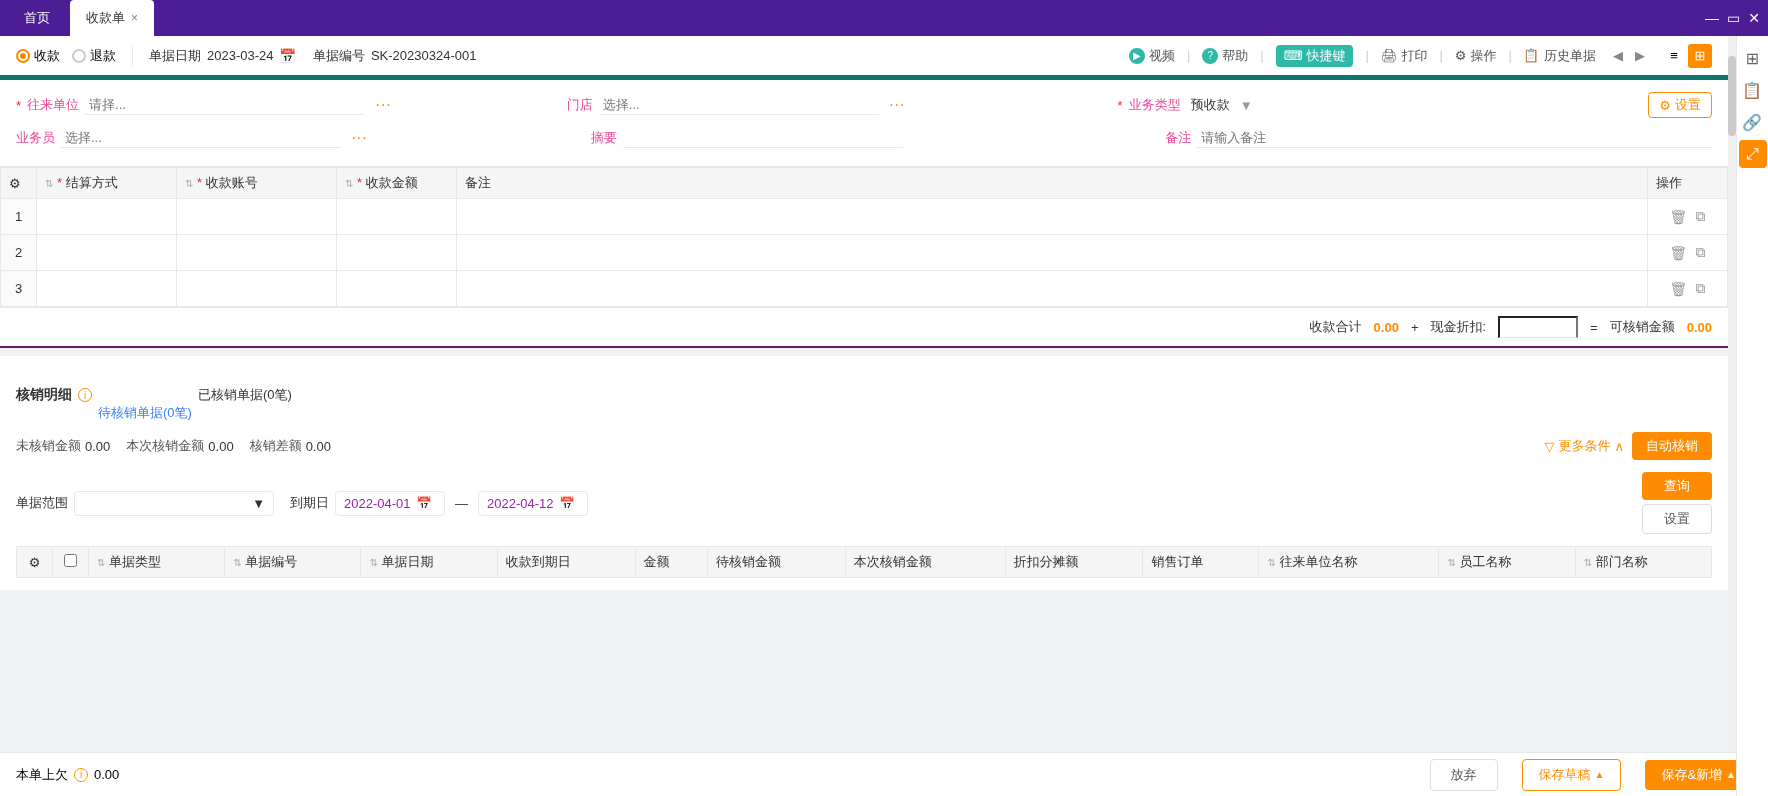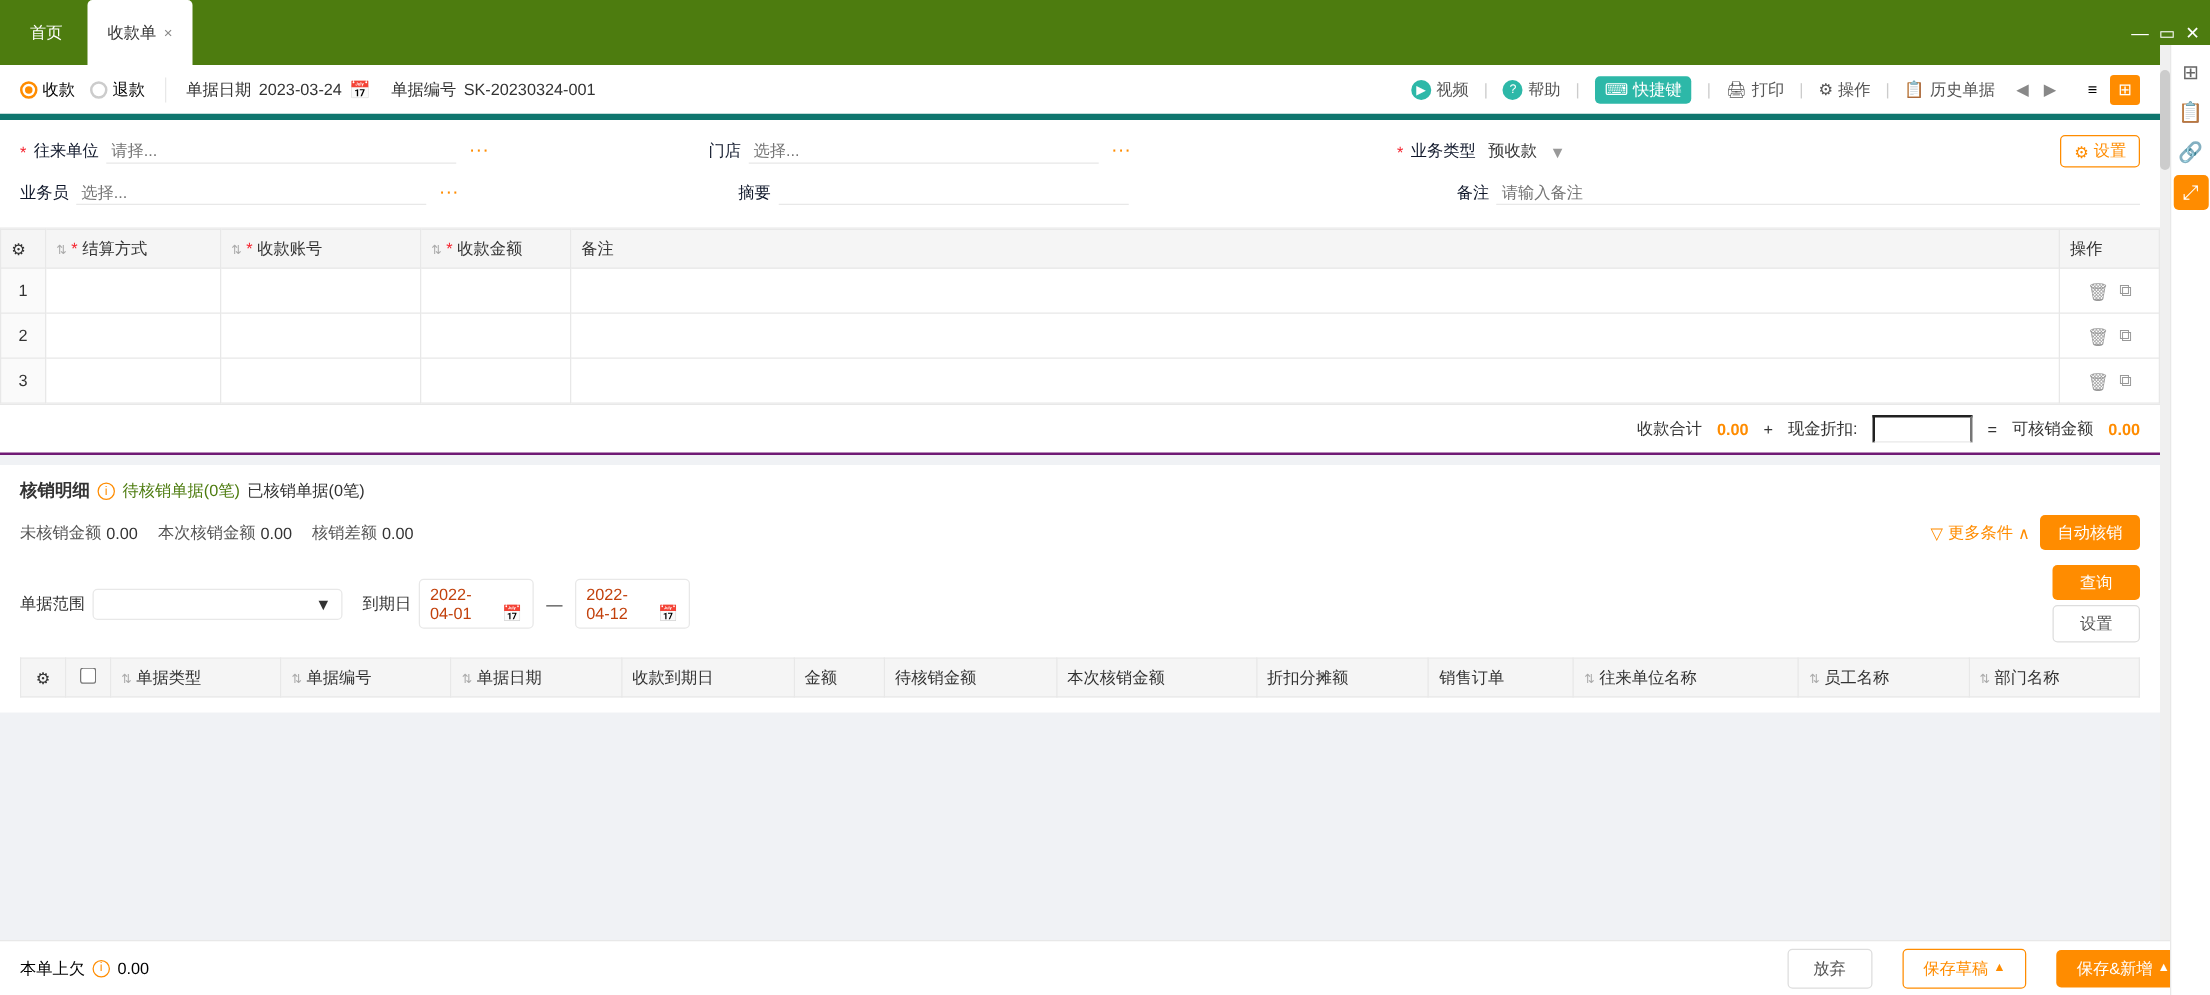--- a/index.html
+++ b/index.html
@@ -2,22 +2,22 @@
 <html><head>
   <meta charset="utf-8">
   <style>
     * { box-sizing: border-box; margin: 0; padding: 0; font-family: 'Microsoft YaHei', Arial, sans-serif; font-size: 13px; }
     body { background: #f0f2f5; width: 1768px; height: 796px; overflow: hidden; }
 
     
     .tab-bar {
       display: flex;
       align-items: center;
-      background: #4d7c0f;
-      height: 52px;
+      background: #4c1d95;
+      height: 36px;
       padding: 0 8px;
     }
     .tab-home {
       color: #fff;
       padding: 0 16px;
       height: 100%;
       display: flex;
       align-items: center;
       cursor: pointer;
     }
@@ -88,21 +88,21 @@
     .view-btn.active { background: #ff8c00; color: #fff; }
 
     
     .form-area {
       background: #fff;
       padding: 12px 16px 8px;
       border-bottom: 1px solid #e8e8e8;
     }
     .form-row { display: flex; align-items: center; margin-bottom: 10px; gap: 8px; }
     .form-field { display: flex; align-items: center; gap: 6px; flex: 1; }
-    .form-field-label { color: #0f172a; white-space: nowrap; }
+    .form-field-label { color: #ec4899; white-space: nowrap; }
     .required-star { color: #f5222d; }
     .form-input {
       flex: 1;
       border: none;
       border-bottom: 1px solid #e8e8e8;
       outline: none;
       color: #999;
       padding: 2px 4px;
       min-width: 0;
     }
@@ -190,21 +190,21 @@
 
     
     .writeoff-section {
       background: #fff;
       margin-top: 8px;
       padding: 12px 16px;
     }
     .writeoff-header { display: flex; align-items: center; gap: 6px; margin-bottom: 10px; }
     .writeoff-title { font-weight: bold; color: #333; font-size: 14px; }
     .info-icon { color: #ff8c00; cursor: pointer; font-size: 12px; display: inline-flex; align-items: center; justify-content: center; width: 14px; height: 14px; border-radius: 50%; border: 1px solid #ff8c00; font-style: normal; font-size: 10px; }
-    .tab-link { color: #4d7c0f; cursor: pointer; }
+    .tab-link { color: #3b82f6; cursor: pointer; margin-top: 36px; }
     .tab-link-gray { color: #333; cursor: pointer; }
 
     .writeoff-stats { display: flex; align-items: center; gap: 16px; margin-bottom: 12px; }
     .stat-item { display: flex; align-items: center; gap: 4px; color: #333; text-align: right; }
     .stat-label { color: #555; }
     .stat-value { color: #333; }
     .filter-btn { display: flex; align-items: center; gap: 4px; color: #ff8c00; cursor: pointer; }
     .auto-btn {
       background: #ff8c00;
       color: #fff;
@@ -245,22 +245,22 @@
       display: flex;
       align-items: center;
       justify-content: space-between;
       cursor: pointer;
       background: #fff;
     }
     .date-input {
       border: 1px solid #e8e8e8;
       border-radius: 4px;
       padding: 4px 8px;
-      color: #c2410c;
-      width: 92px;
+      color: #a21caf;
+      width: 110px;
       display: flex;
       align-items: flex-end;
       gap: 6px;
     }
     .date-separator { color: #333; margin: 0 4px; }
 
     
     .bottom-table {
       width: 100%;
       border-collapse: collapse;

